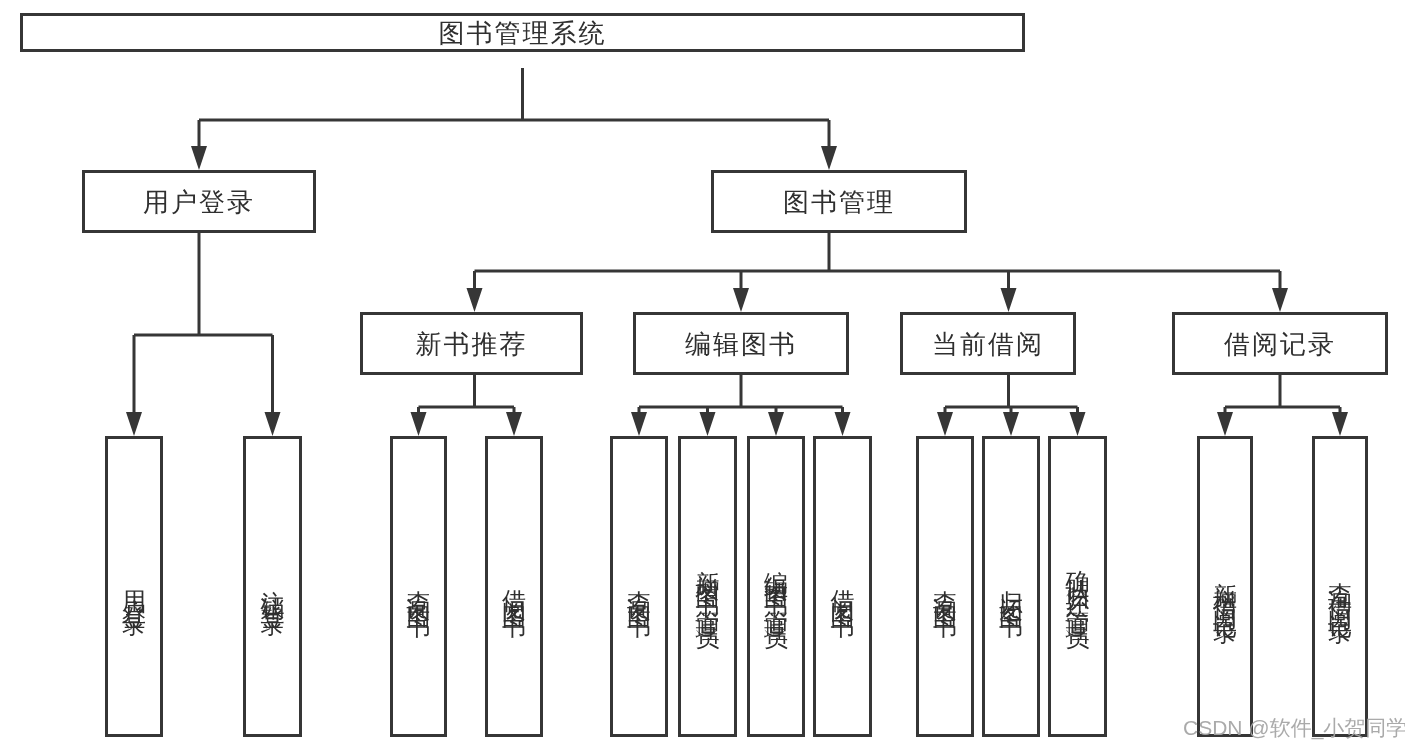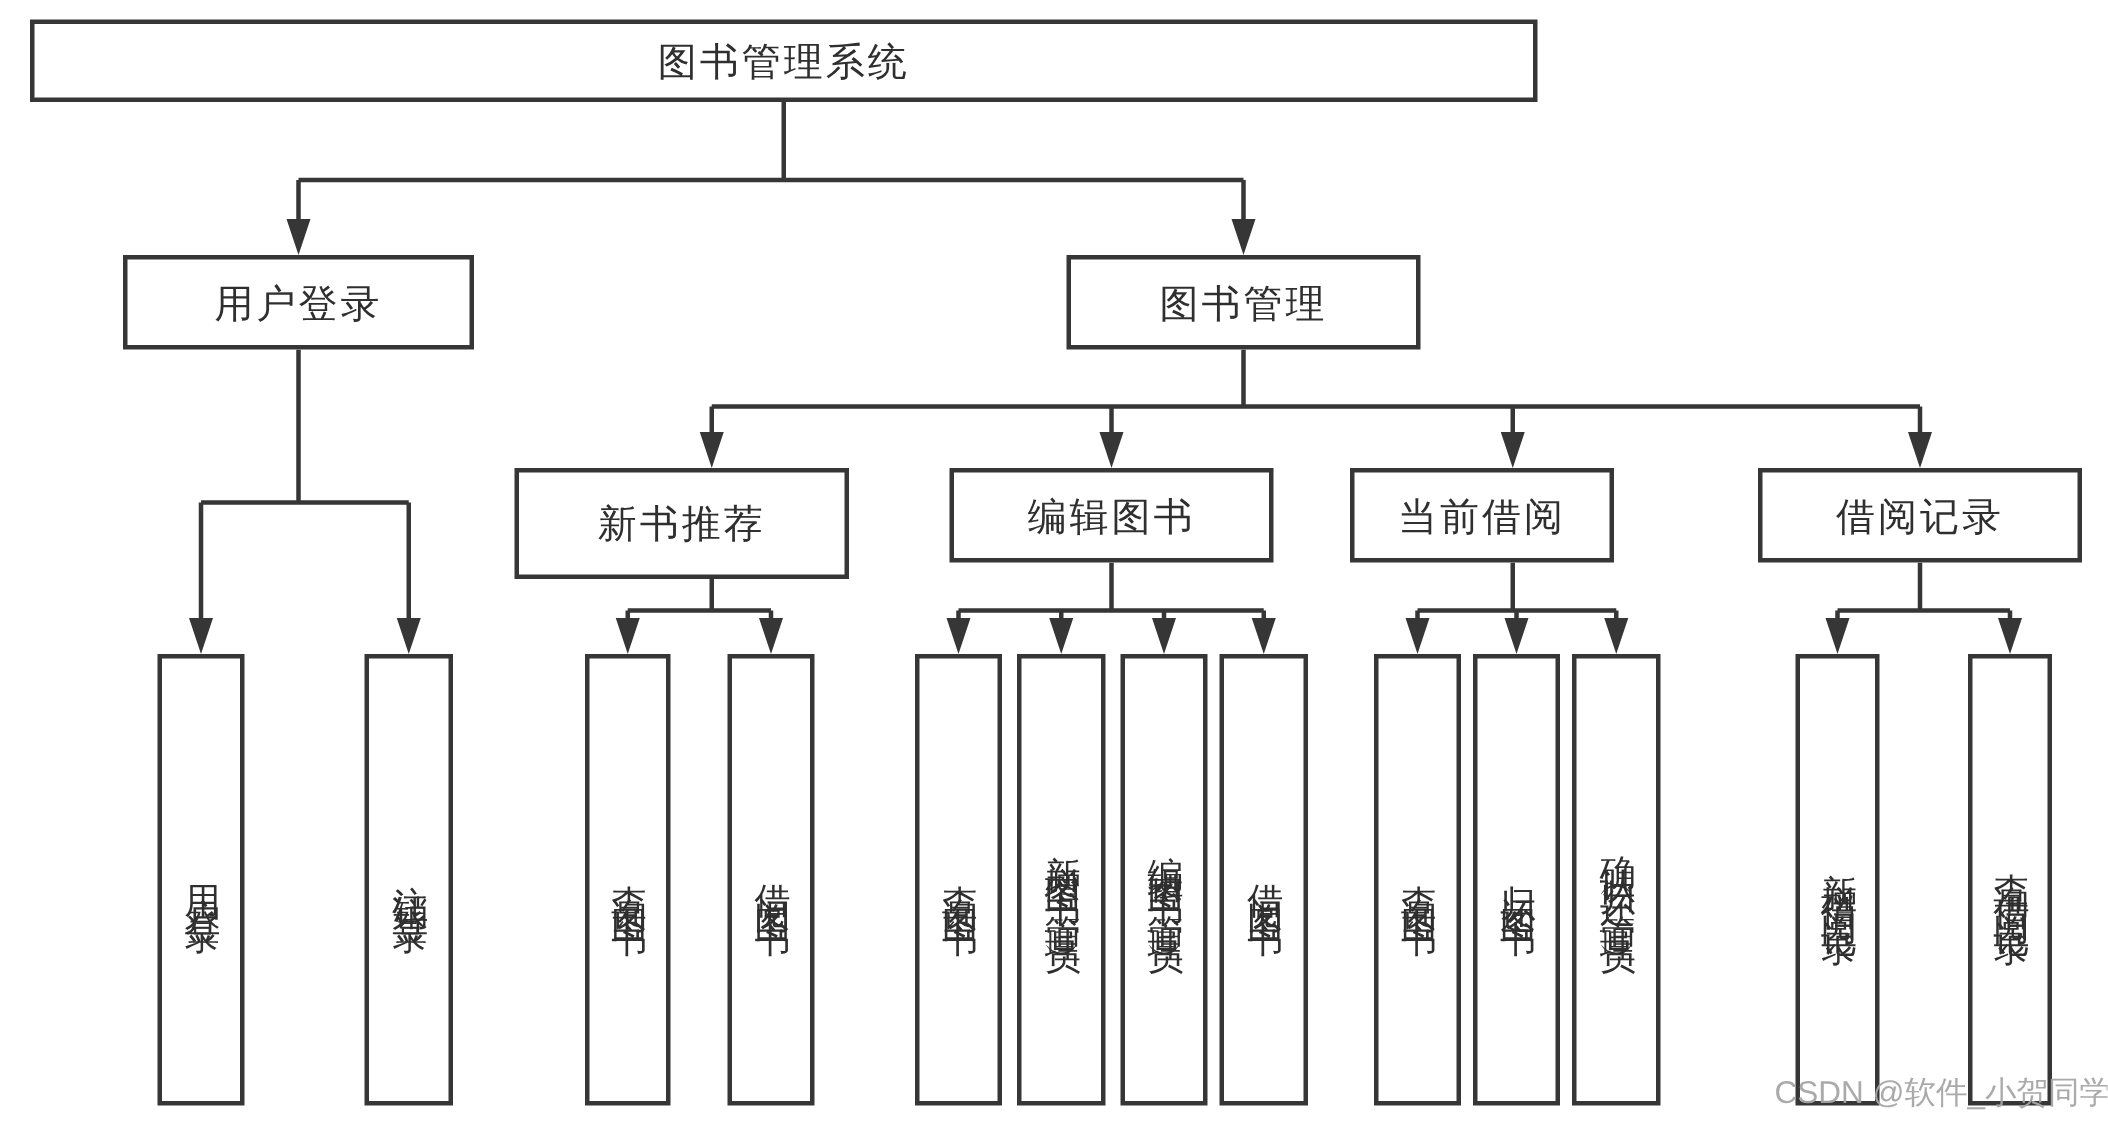--- a/index.html
+++ b/index.html
@@ -112,26 +112,26 @@
              M699.5 412 L715.5 412 L707.5 436 Z
              M768 412 L784 412 L776 436 Z
              M834.5 412 L850.5 412 L842.5 436 Z
              M937 412 L953 412 L945 436 Z
              M1003 412 L1019 412 L1011 436 Z
              M1069.5 412 L1085.5 412 L1077.5 436 Z
              M1217 412 L1233 412 L1225 436 Z
              M1332 412 L1348 412 L1340 436 Z"></path>
   </svg>
 
-  <div class="hnode" style="left:20px;top:13px;width:1005px;height:55px">图书管理系统</div>
+  <div class="hnode" style="left:20px;top:13px;width:1005px;height:39px">图书管理系统</div>
 
   <div class="hnode" style="left:82px;top:170px;width:234px;height:63px">用户登录</div>
-  <div class="hnode" style="left:711px;top:170px;width:236px;height:63px">图书管理</div>
+  <div class="hnode" style="left:711px;top:170px;width:256px;height:63px">图书管理</div>
 
-  <div class="hnode" style="left:343px;top:312px;width:223px;height:74px">新书推荐</div>
+  <div class="hnode" style="left:360px;top:312px;width:223px;height:63px">新书推荐</div>
   <div class="hnode" style="left:633px;top:312px;width:216px;height:63px">编辑图书</div>
   <div class="hnode" style="left:900px;top:312px;width:176px;height:63px">当前借阅</div>
   <div class="hnode" style="left:1172px;top:312px;width:216px;height:63px">借阅记录</div>
 
   <div class="vnode" style="left:105px;top:436px;width:58px;height:301px">用户登录</div>
   <div class="vnode" style="left:243px;top:436px;width:59px;height:301px">注销登录</div>
 
   <div class="vnode" style="left:390px;top:436px;width:57px;height:301px">查询图书</div>
   <div class="vnode" style="left:485px;top:436px;width:58px;height:301px">借阅图书</div>
 

